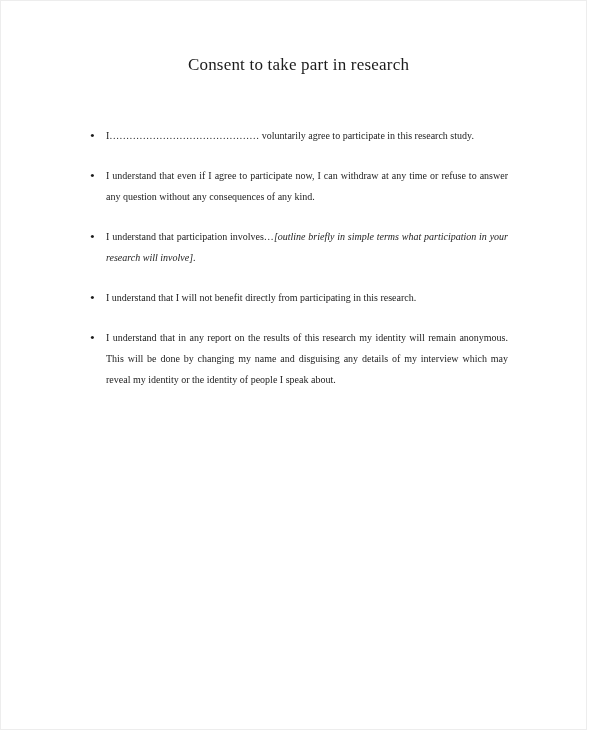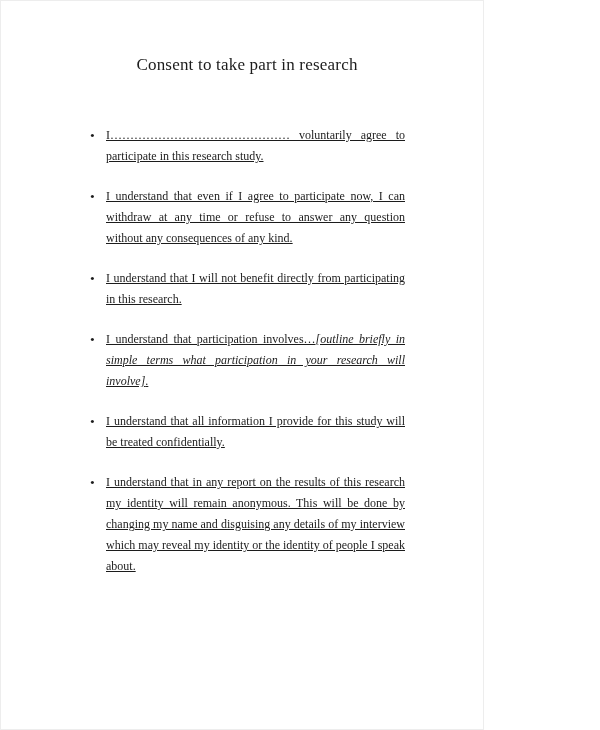--- a/index.html
+++ b/index.html
@@ -9,21 +9,21 @@
   body {
     width: 600px;
     height: 730px;
     background: #ffffff;
     font-family: "Liberation Serif", "DejaVu Serif", serif;
     color: #1c1c1c;
     overflow: hidden;
   }
   .sheet {
     box-sizing: border-box;
-    width: 484px;
+    width: 587px;
     height: 730px;
     border: 1px solid #ededed;
     background: #ffffff;
     padding: 54px 78px 0 88px;
   }
   .doc-title {
     font-size: 17px;
     font-weight: 400;
     text-align: center;
     margin: 0 0 50px 0;
@@ -31,24 +31,23 @@
   }
   .consent-list {
     list-style: none;
     margin: 0;
     padding: 0;
   }
   .consent-item {
     position: relative;
     padding-left: 17px;
     margin: 0 0 19px 0;
-    font-size: 12px;
+    font-size: 10px;
     line-height: 21px;
     text-align: justify;
-    text-decoration: underline;
   }
   .consent-item::before {
     content: "\2022";
     position: absolute;
     left: 1px;
     top: 0;
     font-size: 13.5px;
     line-height: 21px;
     color: #1c1c1c;
   }
@@ -57,18 +56,17 @@
   }
 </style>
 </head>
 <body>
 
 <div class="sheet">
   <h1 class="doc-title">Consent to take part in research</h1>
   <ul class="consent-list">
       <li class="consent-item"><span>I……………………………………… voluntarily agree to participate in this research study.</span></li>
       <li class="consent-item"><span>I understand that even if I agree to participate now, I can withdraw at any time or refuse to answer any question without any consequences of any kind.</span></li>
+      <li class="consent-item"><span>I understand that participation involves…</span><span class="italic">[outline briefly in simple terms what participation in your research will involve]</span><span>.</span></li>
       <li class="consent-item"><span>I understand that I will not benefit directly from participating in this research.</span></li>
-      <li class="consent-item"><span>I understand that participation involves…</span><span class="italic">[outline briefly in simple terms what participation in your research will involve]</span><span>.</span></li>
-      <li class="consent-item"><span>I understand that all information I provide for this study will be treated confidentially.</span></li>
       <li class="consent-item"><span>I understand that in any report on the results of this research my identity will remain anonymous. This will be done by changing my name and disguising any details of my interview which may reveal my identity or the identity of people I speak about.</span></li>
     </ul>
 </div>
 
 </body></html>

